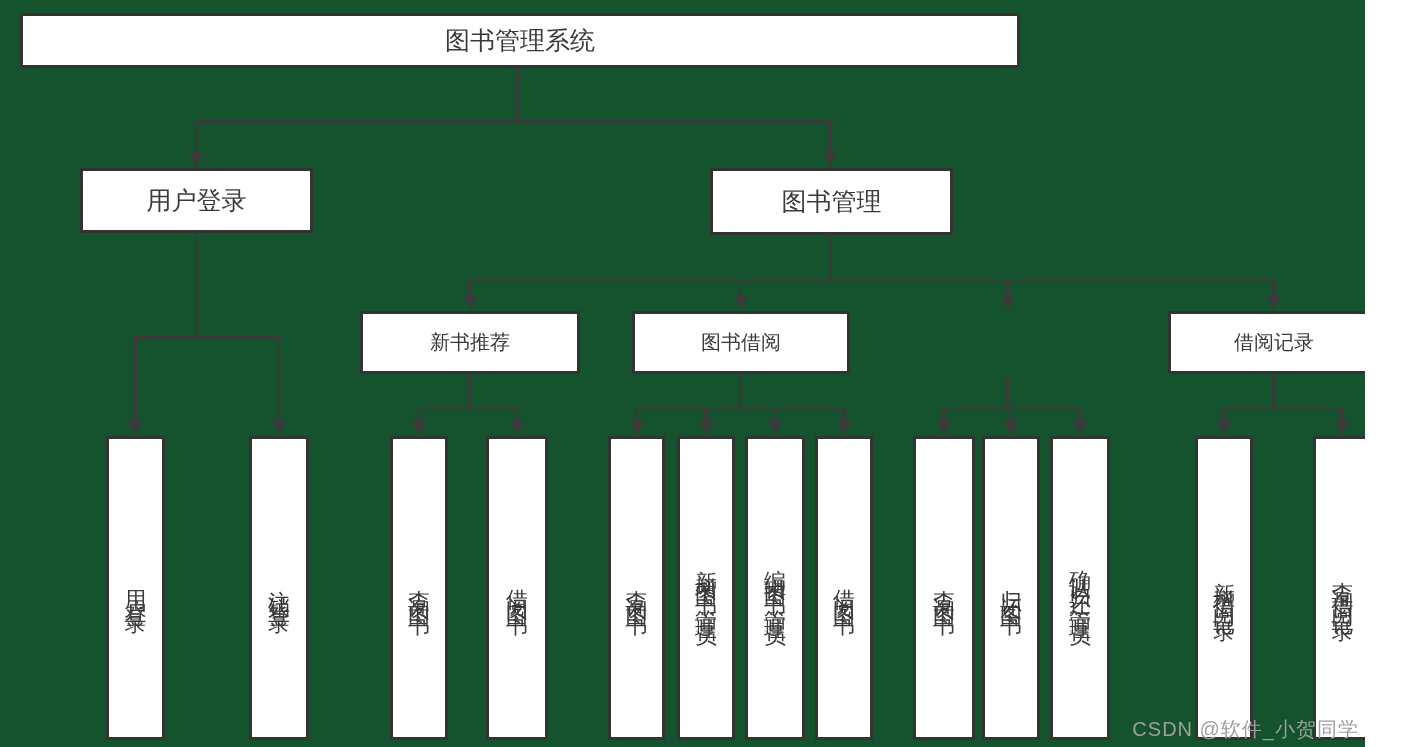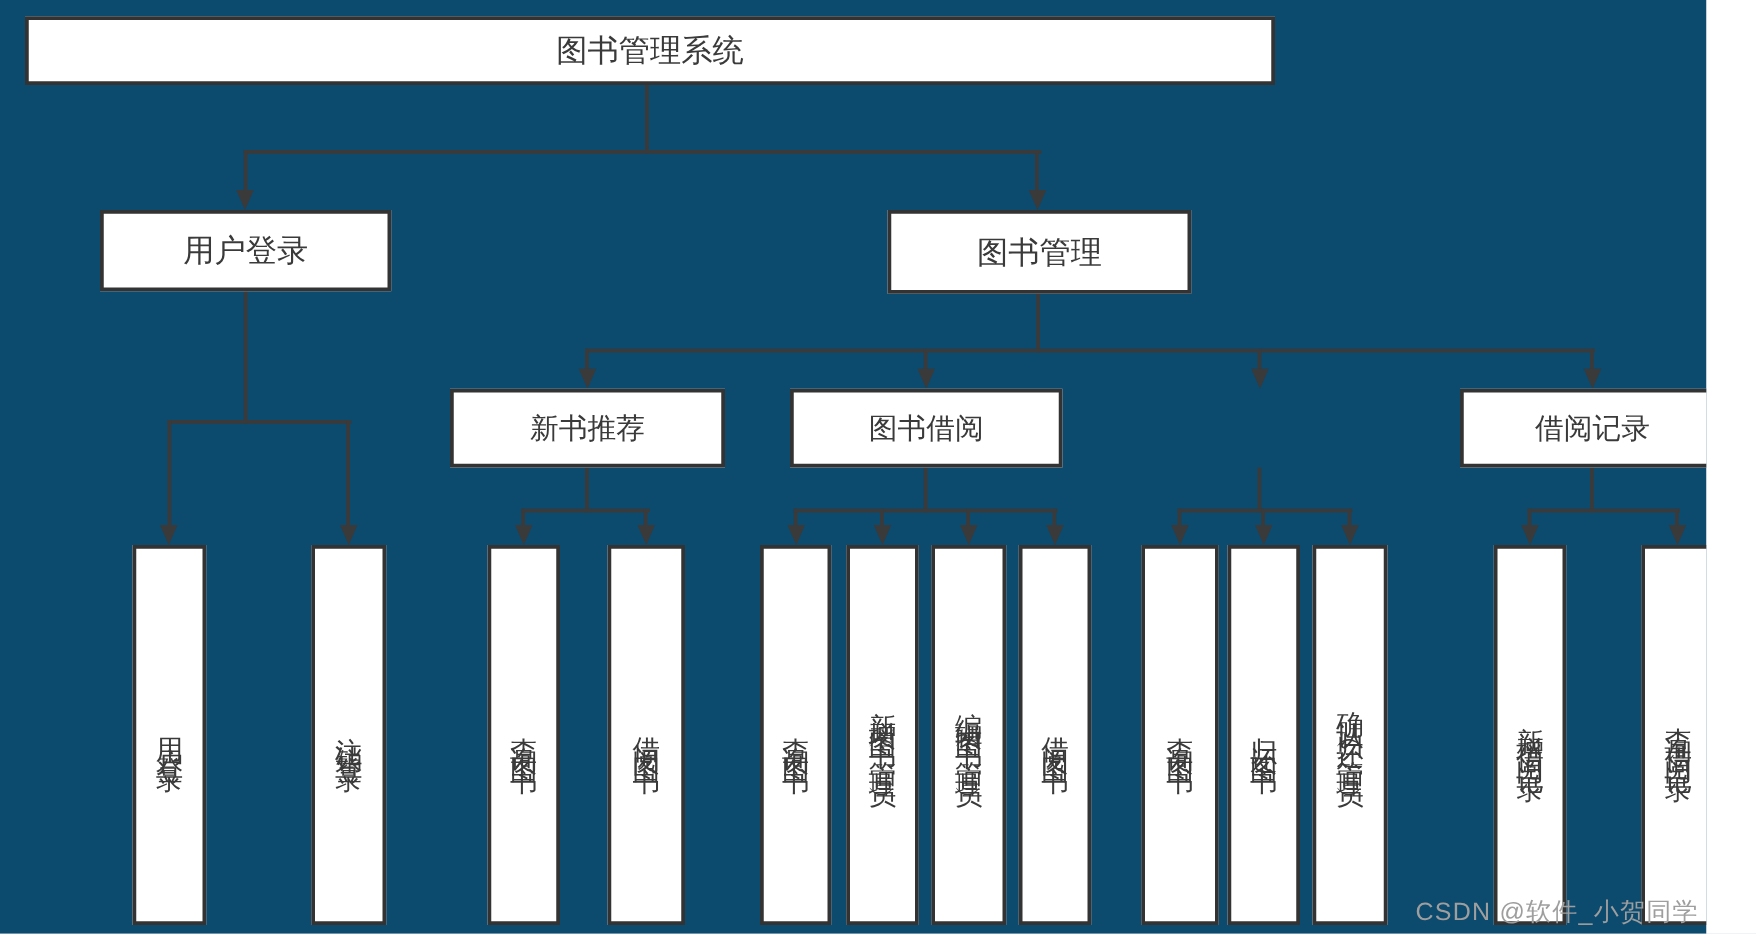--- a/index.html
+++ b/index.html
@@ -1,26 +1,26 @@
 <!DOCTYPE html>
 <html><head>
 <meta charset="utf-8">
 <style>
   html,body{margin:0;padding:0;background:#ffffff;}
   #canvas{
-    position:relative;width:1365px;height:747px;background:#0c4a6e;overflow:hidden;
+    position:relative;width:1365px;height:747px;background:#14532d;overflow:hidden;
     font-family:"Liberation Sans","DejaVu Sans",sans-serif;color:#3a3a3a;
   }
   .node{
     position:absolute;box-sizing:border-box;border:3px solid #333333;background:#ffffff;
     display:flex;align-items:center;justify-content:center;z-index:2;
   }
   .node.root{font-size:25px;}
   .node.lvl2{font-size:25px;}
-  .node.lvl3{font-size:23px;font-family:Liberation Mono, monospace;}
+  .node.lvl3{font-size:20px;font-family:Liberation Mono, monospace;}
   .leaf{
     position:absolute;box-sizing:border-box;border:3px solid #333333;background:#ffffff;
     top:436px;height:304px;display:flex;align-items:center;justify-content:center;z-index:2;
   }
   .vtext{
     writing-mode:vertical-rl;text-orientation:mixed;
     font-size:22px;letter-spacing:8px;line-height:1;white-space:nowrap;
   }
   .hline,.vline{position:absolute;background:#3a3a3a;z-index:1;}
   .arrow{

